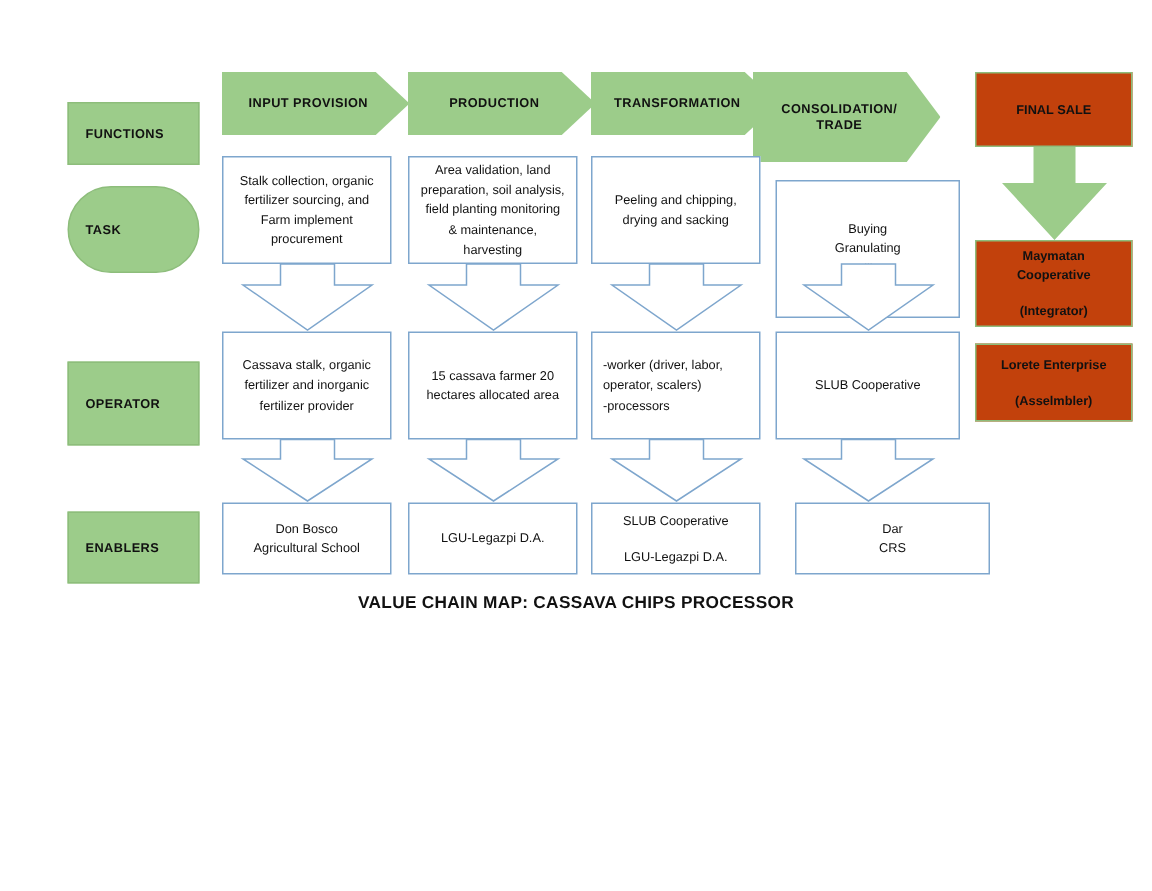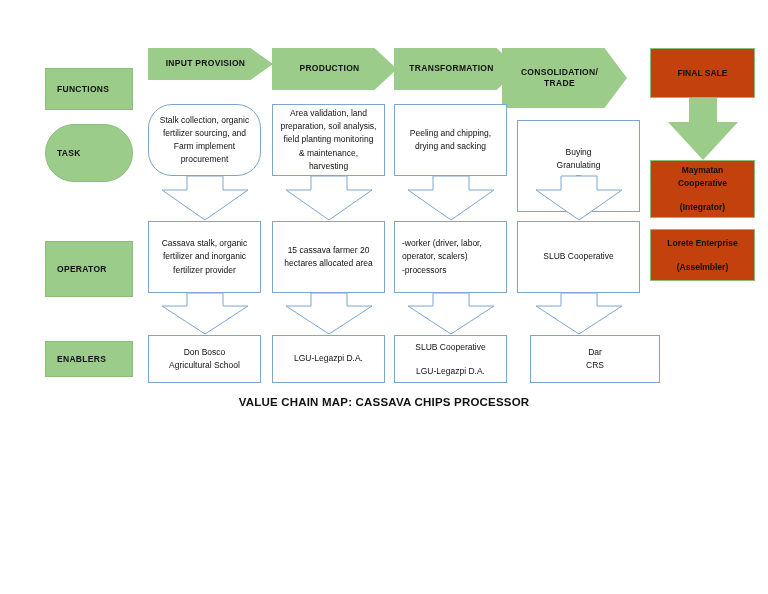--- a/index.html
+++ b/index.html
@@ -119,25 +119,25 @@
 
   <div class="abs rowlabel" style="left:45px; top:48px; width:88px; height:42px;">
     <span>FUNCTIONS</span>
   </div>
   <div class="abs rowlabel" style="left:45px; top:104px; width:88px; height:58px;border-radius:29px;">
     <span>TASK</span>
   </div>
   <div class="abs rowlabel" style="left:45px; top:221px; width:88px; height:56px;">
     <span>OPERATOR</span>
   </div>
-  <div class="abs rowlabel" style="left:45px; top:321px; width:88px; height:36px;">
+  <div class="abs rowlabel" style="left:45px; top:321px; width:88px; height:48px;">
     <span>ENABLERS</span>
   </div>
 
-  <div class="abs chev" style="left:148px; top:48px; width:125px; height:32px;">
+  <div class="abs chev" style="left:148px; top:48px; width:125px; height:42px;">
     <span>INPUT PROVISION</span>
   </div>
   <div class="abs chev" style="left:272px; top:48px; width:125px; height:42px;">
     <span>PRODUCTION</span>
   </div>
   <div class="abs chev" style="left:394px; top:48px; width:125px; height:42px;">
     <span>TRANSFORMATION</span>
   </div>
   <div class="abs chev" style="left:502px; top:48px; width:125px; height:60px; white-space:pre-line;">
     <span>CONSOLIDATION/
@@ -145,21 +145,21 @@
   </div>
 
   <div class="abs greenbox" style="left:650px; top:48px; width:105px; height:50px;">
     <span>FINAL SALE</span>
   </div>
 
   <svg class="abs garrow" style="left:668px; top:98px;" width="70" height="62" viewBox="0 0 70 62">
     <polygon points="21,0 49,0 49,24 70,24 35,62 0,24 21,24"></polygon>
   </svg>
 
-  <div class="abs wbox" style="left:148px; top:104px; width:113px; height:72px;border-radius:24px;">
+  <div class="abs wbox" style="left:148px; top:104px; width:113px; height:72px;">
     <span>Stalk collection, organic fertilizer sourcing, and Farm implement procurement</span>
   </div>
   <div class="abs wbox" style="left:272px; top:104px; width:113px; height:72px;">
     <span>Area validation, land preparation, soil analysis, field planting monitoring &amp; maintenance, harvesting</span>
   </div>
   <div class="abs wbox" style="left:394px; top:104px; width:113px; height:72px;">
     <span>Peeling and chipping, drying and sacking</span>
   </div>
   <div class="abs wbox" style="left:517px; top:120px; width:123px; height:92px; white-space:pre-line;">
     <span>Buying

